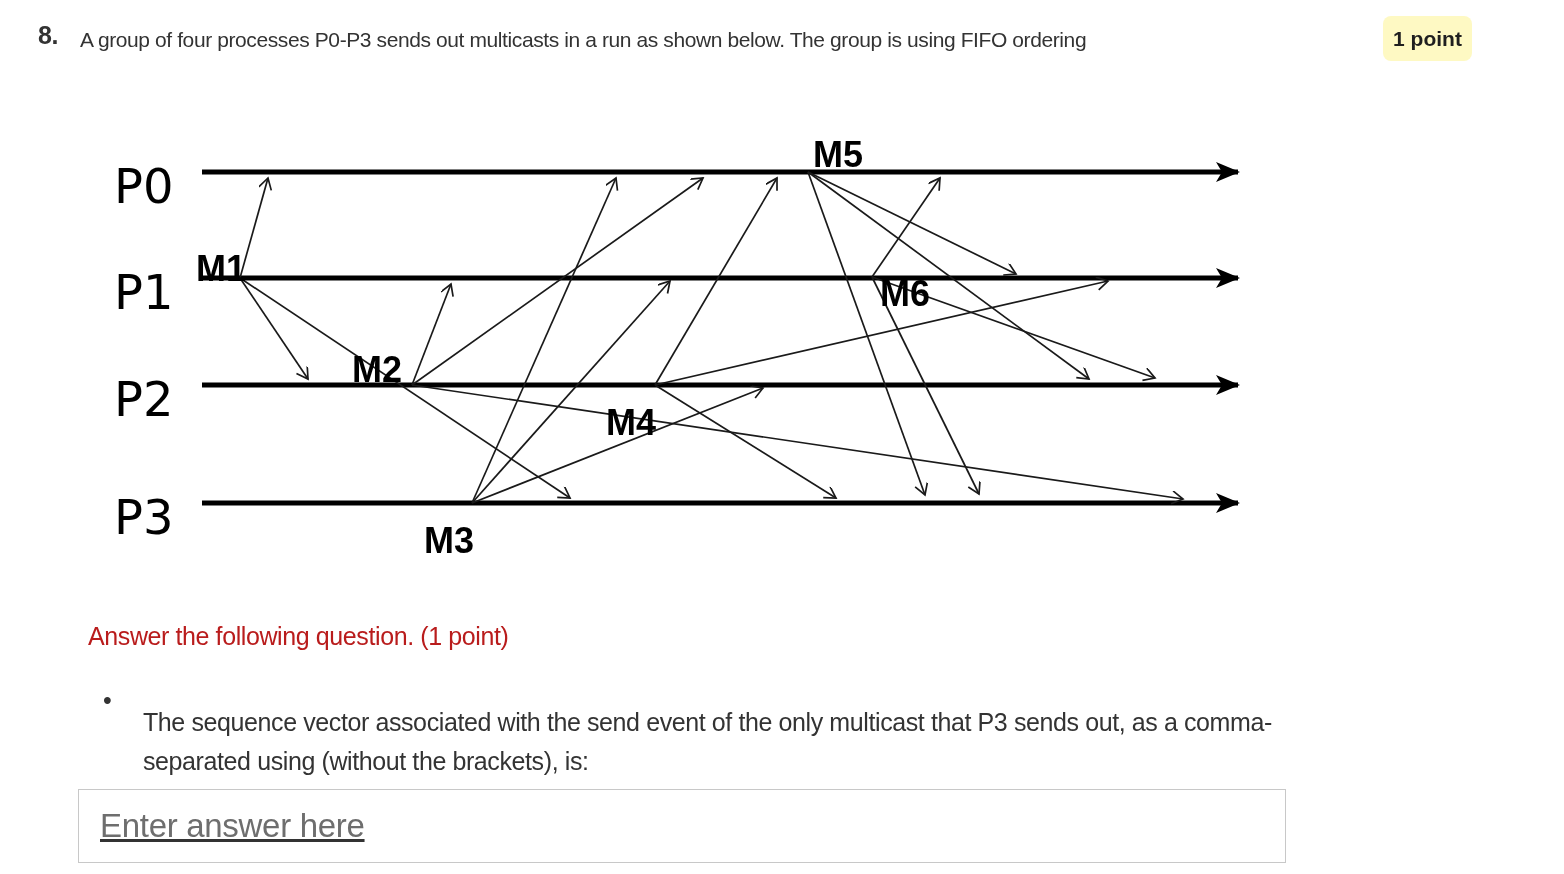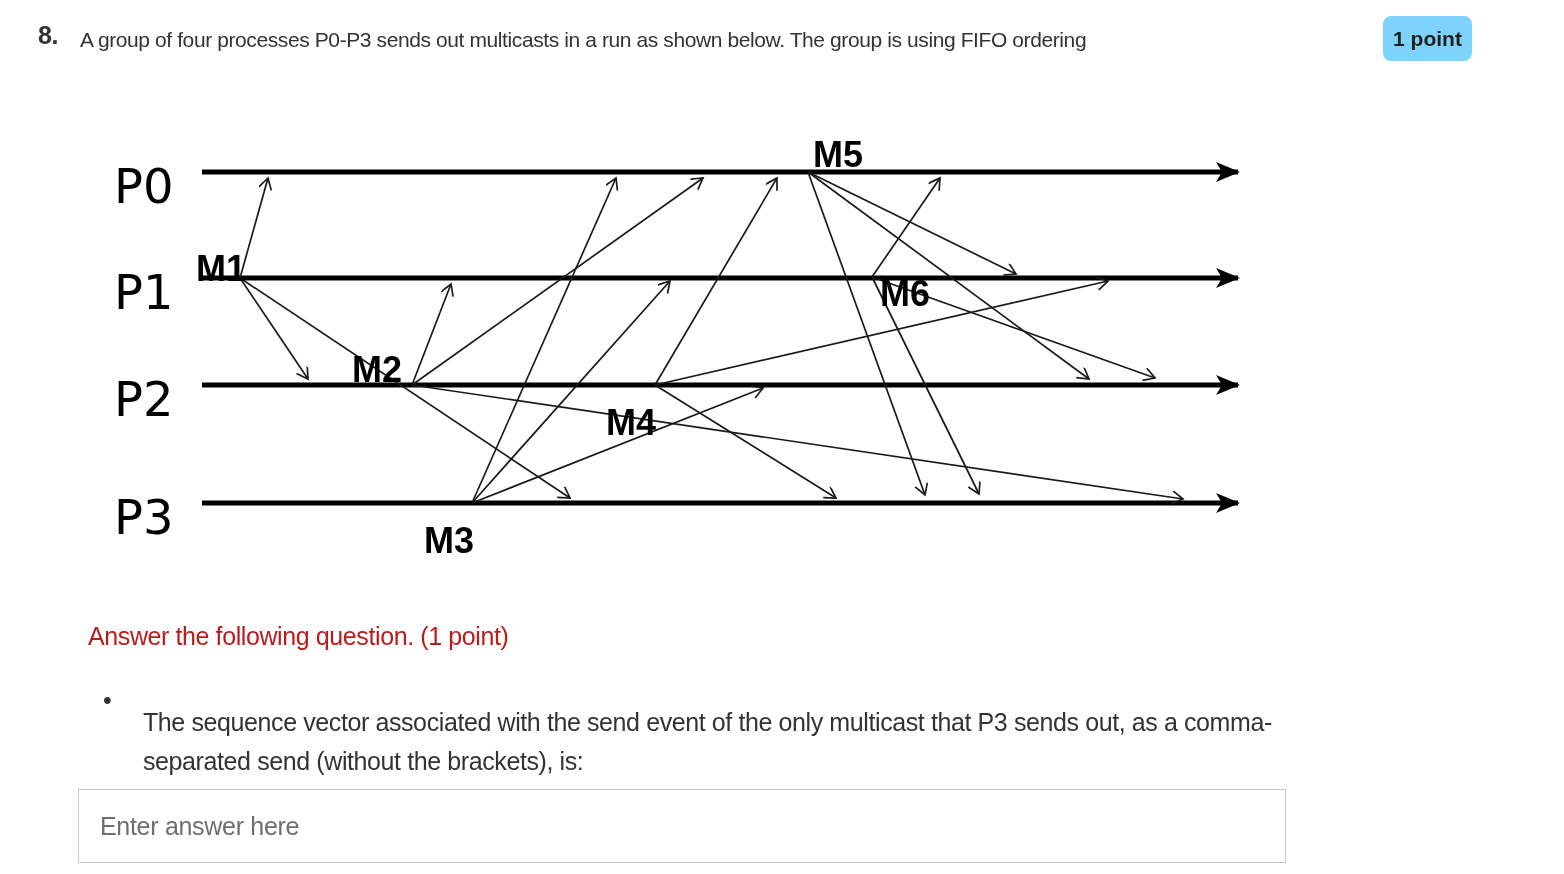--- a/index.html
+++ b/index.html
@@ -1,27 +1,27 @@
 <!DOCTYPE html>
 <html><head>
 <meta charset="utf-8">
 <style>
   html,body{margin:0;padding:0;background:#ffffff;width:1564px;height:874px;overflow:hidden;
     font-family:"Liberation Sans",sans-serif;-webkit-font-smoothing:antialiased;}
   .abs{position:absolute;}
   #qnum{left:38px;top:21px;font-size:25px;font-weight:bold;color:#333;letter-spacing:-0.3px;}
   #qtext{left:80px;top:21px;font-size:21px;color:#333;line-height:38px;letter-spacing:-0.4px;white-space:nowrap;}
-  #points-badge{left:1383px;top:16px;width:89px;height:45px;background:#7dd3fc;border-radius:8px;
+  #points-badge{left:1383px;top:16px;width:89px;height:45px;background:#fef9c3;border-radius:8px;
     display:flex;align-items:center;justify-content:center;font-size:21px;font-weight:bold;color:#1f1f1f;}
   #diagram-svg{left:0;top:0;}
   #answer-prompt{left:88px;top:622px;font-size:25px;color:#b91c1c;letter-spacing:-0.4px;white-space:nowrap;}
   #bullet-dot{left:103px;top:686px;font-size:25px;color:#333;}
   #bullet-text{left:143px;top:686px;font-size:25px;color:#333;line-height:39px;letter-spacing:-0.4px;white-space:nowrap;margin-top:17px;}
   #answer-input{left:78px;top:789px;width:1208px;height:74px;box-sizing:border-box;
-    border:1px solid #c8c8c8;background:#fff;font-size:25px;color:#333;padding:0 0 0 21px;outline:none;}
+    border:1px solid #c8c8c8;background:#fff;font-size:33px;color:#333;padding:0 0 0 21px;outline:none;text-decoration:underline;}
   #answer-input::placeholder{color:#6e6e6e;opacity:1;letter-spacing:-0.3px;}
 </style>
 </head>
 <body>
 
 <div class="abs" id="qnum">8.</div>
 
 <div class="abs" id="qtext">
   <div>A group of four processes P0-P3 sends out multicasts in a run as shown below. The group is using FIFO ordering</div>
 </div>
@@ -74,16 +74,16 @@
       <text x="880" y="306" fill="#000000" font-size="36" font-weight="bold" font-family="&quot;Liberation Sans&quot;, sans-serif">M6</text>
     </g>
 </svg>
 
 <div class="abs" id="answer-prompt">Answer the following question. (1 point)</div>
 
 <div class="abs" id="bullet-dot">•</div>
 
 <div class="abs" id="bullet-text">
   <div>The sequence vector associated with the send event of the only multicast that P3 sends out, as a comma-</div>
-  <div>separated send (without the brackets), is:</div>
+  <div>separated using (without the brackets), is:</div>
 </div>
 
 <input class="abs" id="answer-input" type="text" placeholder="Enter answer here" style="">
 
 </body></html>

